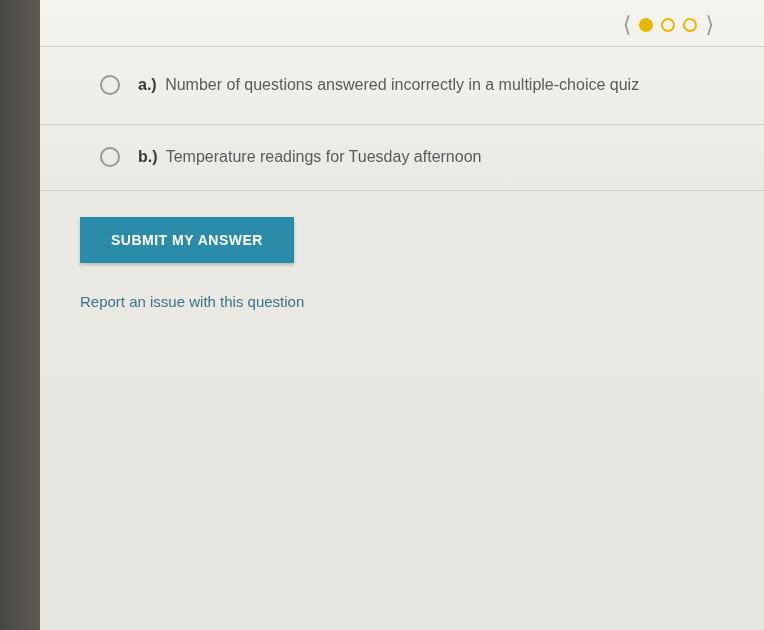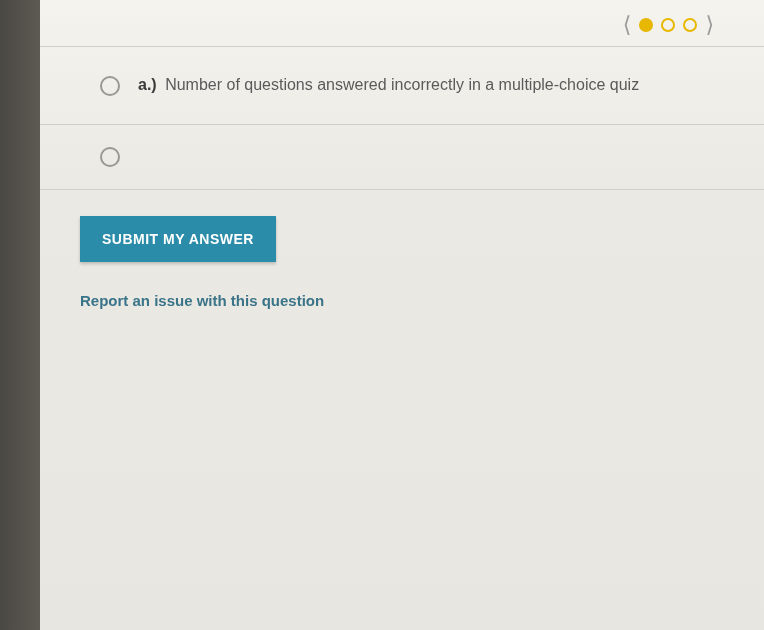--- a/index.html
+++ b/index.html
@@ -60,21 +60,21 @@
       font-weight: 600;
     }
     .question-text .underlined {
       text-decoration: underline;
     }
     .options {
       border-top: 1px solid #d0cec9;
     }
     .option-row {
       display: flex;
-      align-items: flex-end;
+      align-items: flex-start;
       padding: 22px 30px 22px 60px;
       border-bottom: 1px solid #d0cec9;
       cursor: pointer;
       gap: 18px;
     }
     .option-row.first {
       padding-top: 28px;
       padding-bottom: 28px;
     }
     .radio {
@@ -95,32 +95,32 @@
       color: #3a3a3a;
       margin-right: 4px;
     }
     .submit-area {
       padding: 26px 30px 10px 40px;
     }
     .submit-btn {
       background: #2a8ca8;
       color: #fff;
       border: none;
-      padding: 15px 22px;
+      padding: 15px 31px;
       font-size: 14px;
       font-weight: 700;
       letter-spacing: 0.5px;
       cursor: pointer;
       box-shadow: 0 2px 3px rgba(0,0,0,0.2);
     }
     .report-link {
       padding: 20px 30px 20px 40px;
       color: #3a7488;
       font-size: 15px;
-      font-weight: 700;
+      font-weight: 400;
       cursor: pointer;
     }
   </style>
 </head>
 <body>
 
 <div class="page-background"></div>
 
 <div class="content-panel">
 
@@ -138,20 +138,24 @@
     <div class="option-row first">
       <div class="radio"></div>
       <div class="option-label">
         <span class="letter">a.)</span>
         <span>Number of questions answered incorrectly in a multiple-choice quiz</span>
       </div>
     </div>
 
     <div class="option-row">
       <div class="radio"></div>
+      <div class="option-label">
+        <span class="letter">b.)</span>
+        <span>Temperature readings for Tuesday afternoon</span>
+      </div>
     </div>
 
 
 
   </div>
 
   <div class="submit-area">
     <button class="submit-btn">SUBMIT MY ANSWER</button>
   </div>
 

